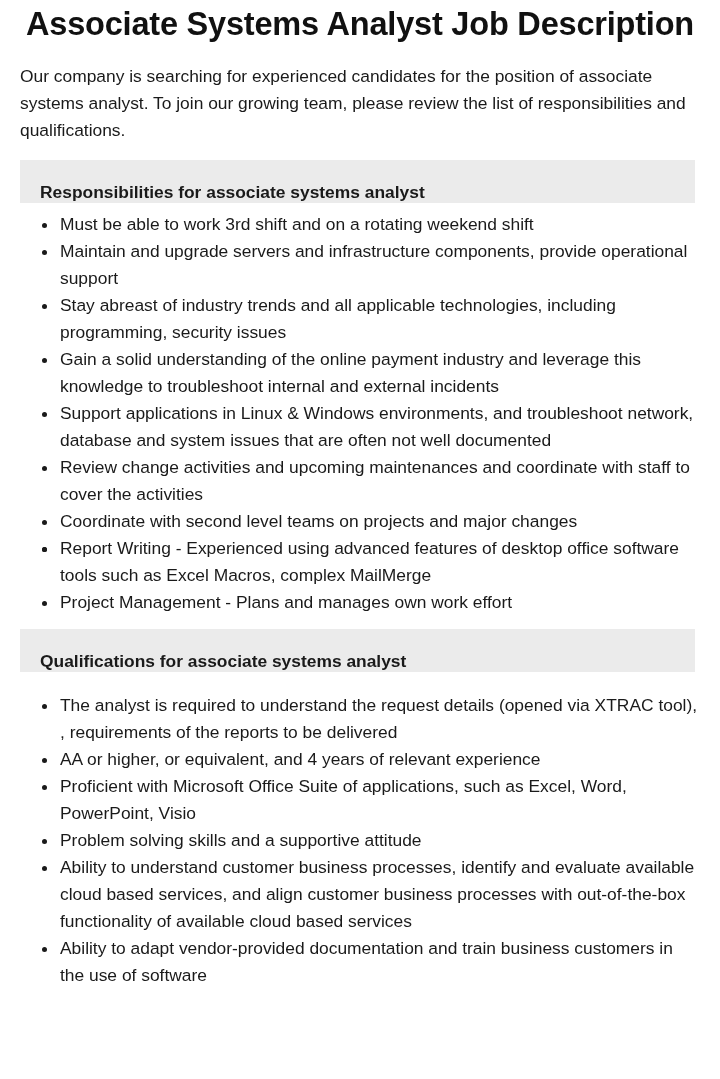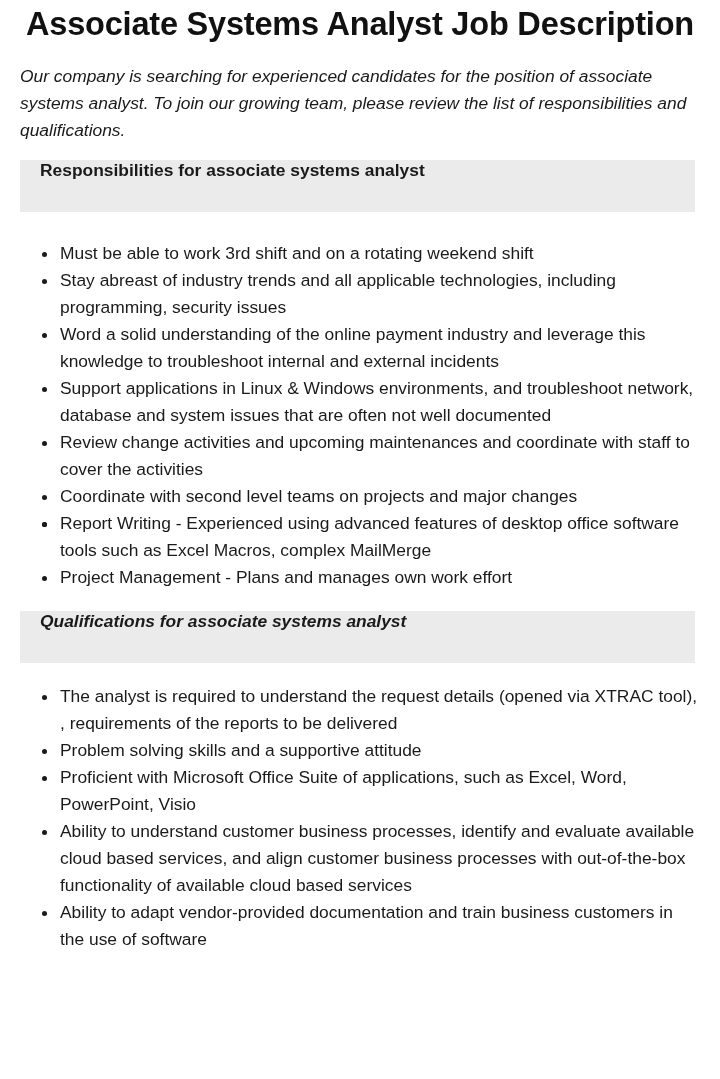--- a/index.html
+++ b/index.html
@@ -26,28 +26,27 @@
       font-weight: bold;
       line-height: 44px;
       letter-spacing: -0.2px;
       color: #111;
     }
     .intro {
       margin: 17px 20px 12px 20px;
       font-size: 17.4px;
       line-height: 27px;
       color: #1a1a1a;
-      font-style: italic;
     }
     .section-header {
       margin: 16px 25px 0 20px;
-      height: 52px;
+      height: 43px;
       background: #ebebeb;
       display: flex;
-      align-items: flex-start;
+      align-items: flex-end;
       padding-left: 20px;
       font-size: 17.4px;
       font-weight: bold;
       color: #1a1a1a;
     }
     .list {
       list-style: none;
       margin: 20px 20px 0 20px;
       padding: 0;
     }
@@ -60,52 +59,54 @@
     }
     .list li .bullet {
       position: absolute;
       left: 22px;
       top: 12px;
       width: 5px;
       height: 5px;
       border-radius: 50%;
       background: #1a1a1a;
     }
-    .list.resp { margin-top: 28px; }
-    .section-header.qual { margin-top: 20px; font-style: italic; }
+    .list.resp { margin-top: 8px; }
+    .section-header.qual { margin-top: 13px; }
     .list.qual-list { margin-top: 20px; }
   </style>
 </head>
 <body>
 
 <div class="page">
   <h1 class="title">Associate Systems Analyst Job Description</h1>
 
   <p class="intro">Our company is searching for experienced candidates for the position of associate systems analyst. To join our growing team, please review the list of responsibilities and qualifications.</p>
 
   <div class="section-header">
     <span>Responsibilities for associate systems analyst</span>
   </div>
 
   <ul class="list resp">
     <li><span class="bullet"></span><span>Must be able to work 3rd shift and on a rotating weekend shift</span></li>
+    <li><span class="bullet"></span><span>Maintain and upgrade servers and infrastructure components, provide operational support</span></li>
     <li><span class="bullet"></span><span>Stay abreast of industry trends and all applicable technologies, including programming, security issues</span></li>
-    <li><span class="bullet"></span><span>Word a solid understanding of the online payment industry and leverage this knowledge to troubleshoot internal and external incidents</span></li>
+    <li><span class="bullet"></span><span>Gain a solid understanding of the online payment industry and leverage this knowledge to troubleshoot internal and external incidents</span></li>
     <li><span class="bullet"></span><span>Support applications in Linux &amp; Windows environments, and troubleshoot network, database and system issues that are often not well documented</span></li>
     <li><span class="bullet"></span><span>Review change activities and upcoming maintenances and coordinate with staff to cover the activities</span></li>
     <li><span class="bullet"></span><span>Coordinate with second level teams on projects and major changes</span></li>
     <li><span class="bullet"></span></li>
     <li><span class="bullet"></span><span>Report Writing - Experienced using advanced features of desktop office software tools such as Excel Macros, complex MailMerge</span></li>
     <li><span class="bullet"></span><span>Project Management - Plans and manages own work effort</span></li>
   </ul>
 
   <div class="section-header qual">
     <span>Qualifications for associate systems analyst</span>
   </div>
 
   <ul class="list qual-list">
     <li><span class="bullet"></span><span>The analyst is required to understand the request details (opened via XTRAC tool), , requirements of the reports to be delivered</span></li>
+    <li><span class="bullet"></span><span>AA or higher, or equivalent, and 4 years of relevant experience</span></li>
+    <li><span class="bullet"></span><span>Proficient with Microsoft Office Suite of applications, such as Excel, Word, PowerPoint, Visio</span></li>
     <li><span class="bullet"></span><span>Problem solving skills and a supportive attitude</span></li>
-    <li><span class="bullet"></span><span>Proficient with Microsoft Office Suite of applications, such as Excel, Word, PowerPoint, Visio</span></li>
     <li><span class="bullet"></span><span>Ability to understand customer business processes, identify and evaluate available cloud based services, and align customer business processes with out-of-the-box functionality of available cloud based services</span></li>
     <li><span class="bullet"></span><span>Ability to adapt vendor-provided documentation and train business customers in the use of software</span></li>
   </ul>
 </div>
 
 </body></html>

